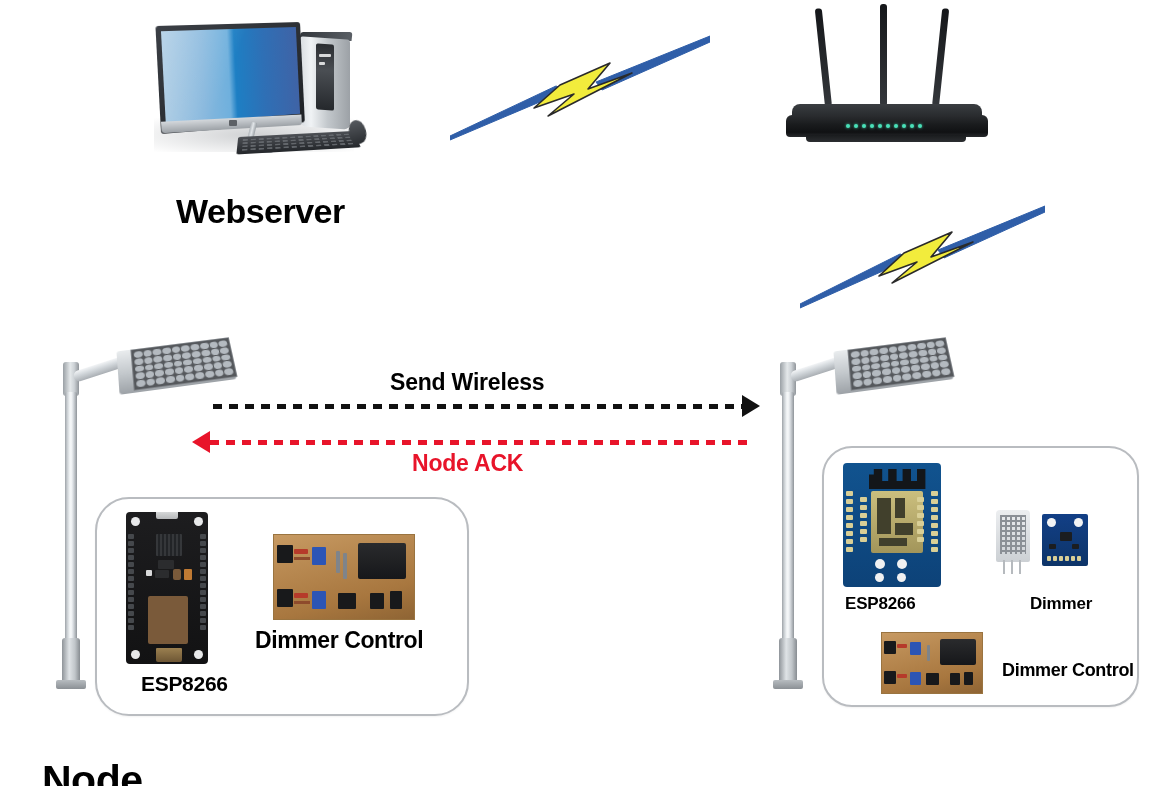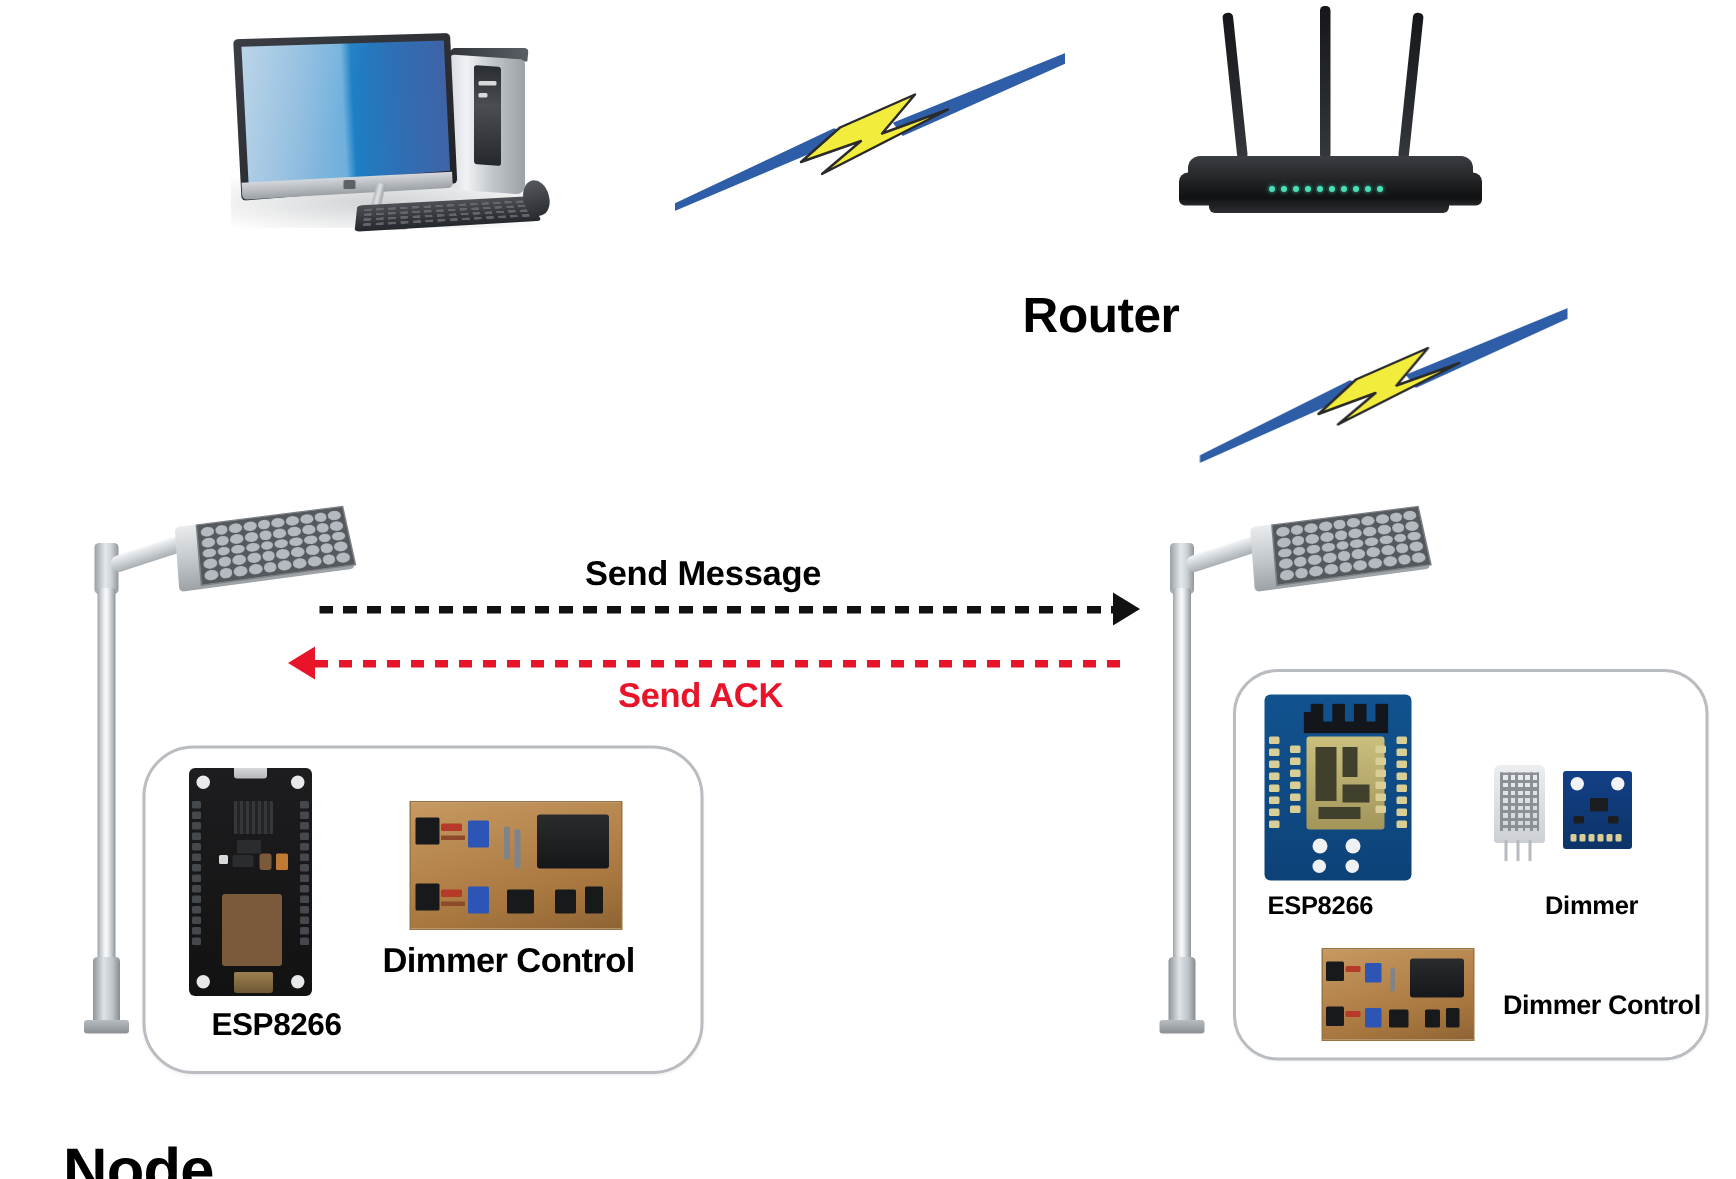--- a/index.html
+++ b/index.html
@@ -373,20 +373,21 @@
                 transform: perspective(320px) rotateX(58deg) rotateZ(-6deg);">
       <div class="key-row" style="left:5px; top:5px; width:110px;"></div>
       <div class="key-row" style="left:5px; top:11px; width:110px;"></div>
       <div class="key-row" style="left:5px; top:17px; width:110px;"></div>
       <div class="key-row" style="left:5px; top:23px; width:110px;"></div>
     </div>
 
     <div class="mouse" style="left:199px; top:110px; width:17px; height:24px; transform:rotate(-14deg);"></div>
   </div>
 
+  <div class="label label-webserver">Webserver</div>
 
   <svg class="bolt" style="left:450px; top:28px;" width="260" height="120" viewBox="0 0 260 120">
     <polygon points="0,112 118,62 106,58 0,108" fill="#2f5ea8" stroke="#2f5ea8" stroke-width="1"></polygon>
     <polygon points="260,8 146,54 152,62 260,14" fill="#2f5ea8" stroke="#2f5ea8" stroke-width="1"></polygon>
     <polygon points="110,57 160,35 138,61 182,45 98,88 124,66 84,80" fill="#f2ec3c" stroke="#2a2a2a" stroke-width="1.6" stroke-linejoin="round"></polygon>
   </svg>
 
   <div class="abs" style="left:780px; top:0px; width:230px; height:150px;">
     <div class="router-antenna" style="left:45px; top:8px; width:7px; height:98px; transform:rotate(-6deg);"></div>
     <div class="router-antenna" style="left:100px; top:4px; width:7px; height:102px;"></div>
@@ -405,21 +406,20 @@
       <span class="router-led"></span>
       <span class="router-led"></span>
       <span class="router-led"></span>
       <span class="router-led"></span>
       <span class="router-led"></span>
     </div>
   </div>
 
   <div class="label label-router">
     <br>
-    <span>Router</span>
   </div>
 
   <svg class="bolt" style="left:800px; top:200px;" width="245" height="115" viewBox="0 0 245 115">
     <polygon points="0,108 112,58 100,54 0,104" fill="#2f5ea8" stroke="#2f5ea8" stroke-width="1"></polygon>
     <polygon points="245,6 138,50 144,58 245,12" fill="#2f5ea8" stroke="#2f5ea8" stroke-width="1"></polygon>
     <polygon points="104,53 152,32 131,57 173,42 92,83 117,62 79,76" fill="#f2ec3c" stroke="#2a2a2a" stroke-width="1.6" stroke-linejoin="round"></polygon>
   </svg>
 
   <div class="abs" style="left:48px; top:340px; width:190px; height:370px;">
 
@@ -549,29 +549,29 @@
           <i class="led"></i>
         <i class="led"></i>
           <i class="led"></i>
           <i class="led"></i>
           <i class="led"></i>
           <i class="led"></i>
       </div>
     </div>
   </div>
 
-  <div class="label label-send-message">Send Message</div>
+  <div class="label label-send-message">Send Wireless</div>
 
   <div class="arrow-dashes-black" style="left:213px; top:404px; width:530px;"></div>
   <div class="arrowhead-right" style="left:742px; top:395px;"></div>
 
   <div class="arrow-dashes-red" style="left:210px; top:440px; width:543px;"></div>
   <div class="arrowhead-left" style="left:192px; top:431px;"></div>
 
-  <div class="label label-send-ack">Send ACK</div>
+  <div class="label label-send-ack">Node ACK</div>
 
   <div class="enclosure enclosure-node"></div>
 
   <div class="board-esp-node" style="left:126px; top:512px; width:82px; height:152px;">
     <div class="mount-hole" style="left:5px; top:5px; width:9px; height:9px;"></div>
     <div class="mount-hole" style="left:68px; top:5px; width:9px; height:9px;"></div>
     <div class="mount-hole" style="left:5px; top:138px; width:9px; height:9px;"></div>
     <div class="mount-hole" style="left:68px; top:138px; width:9px; height:9px;"></div>
     <div class="jst-connector" style="left:30px; top:-3px; width:22px; height:10px;"></div>
     <div class="pin-col" style="left:2px; top:22px;">

